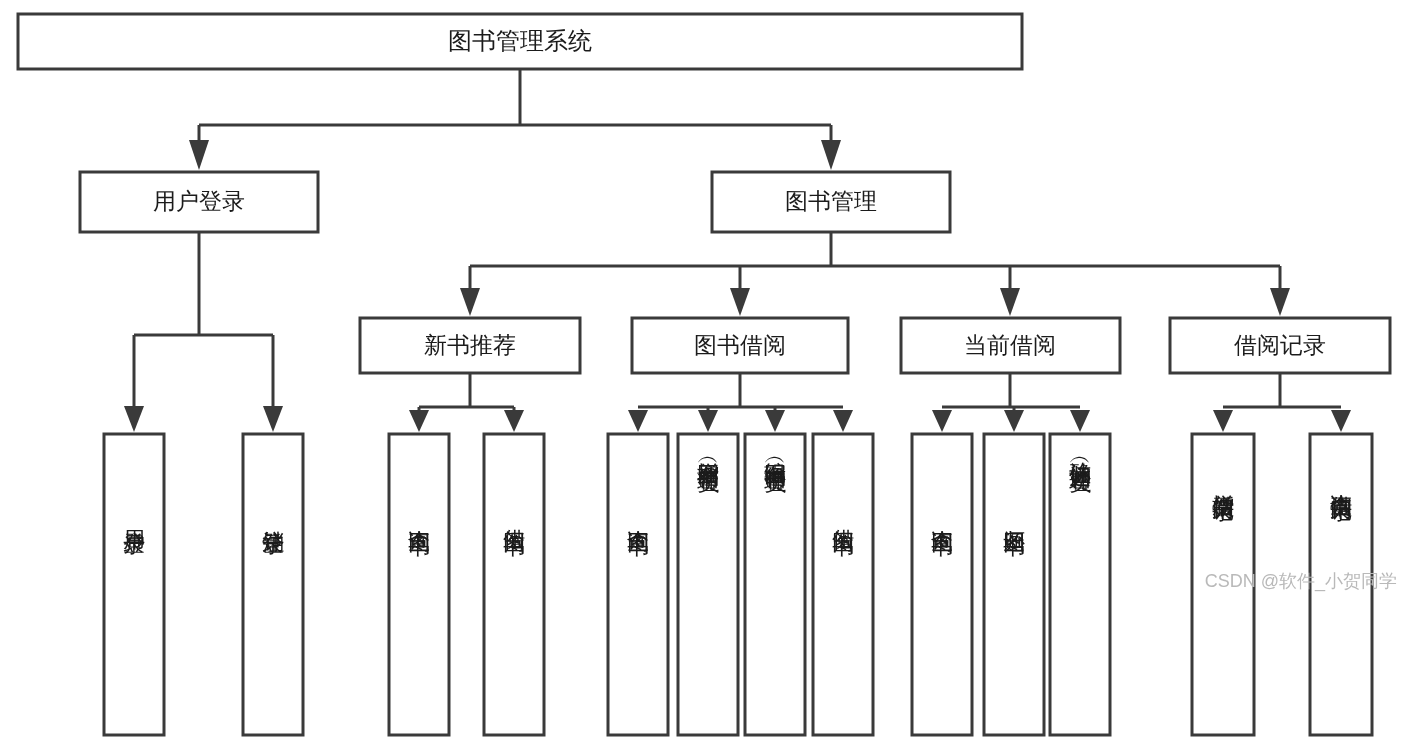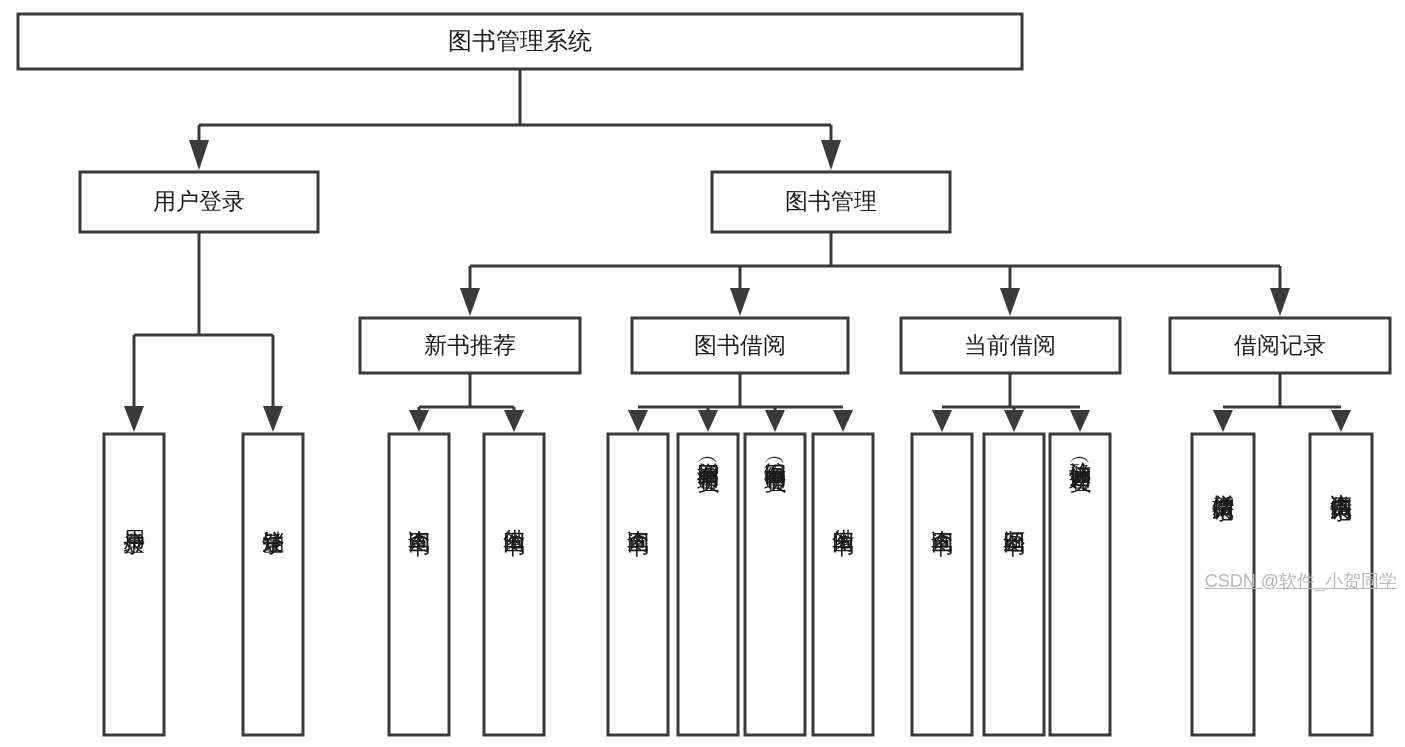--- a/index.html
+++ b/index.html
@@ -73,21 +73,20 @@
   }
   .watermark {
     position: absolute;
     right: 8px;
     bottom: 5px;
     font-family: "Liberation Sans", "DejaVu Sans", sans-serif;
     font-size: 18px;
     color: #b9b9b9;
     white-space: nowrap;
     pointer-events: none;
-    text-decoration: underline;
   }
 </style>
 </head>
 <body>
 
 <div id="diagram-root">
 
   <svg class="diagram" viewBox="0 0 1405 747" xmlns="http://www.w3.org/2000/svg">
 
     <g>

